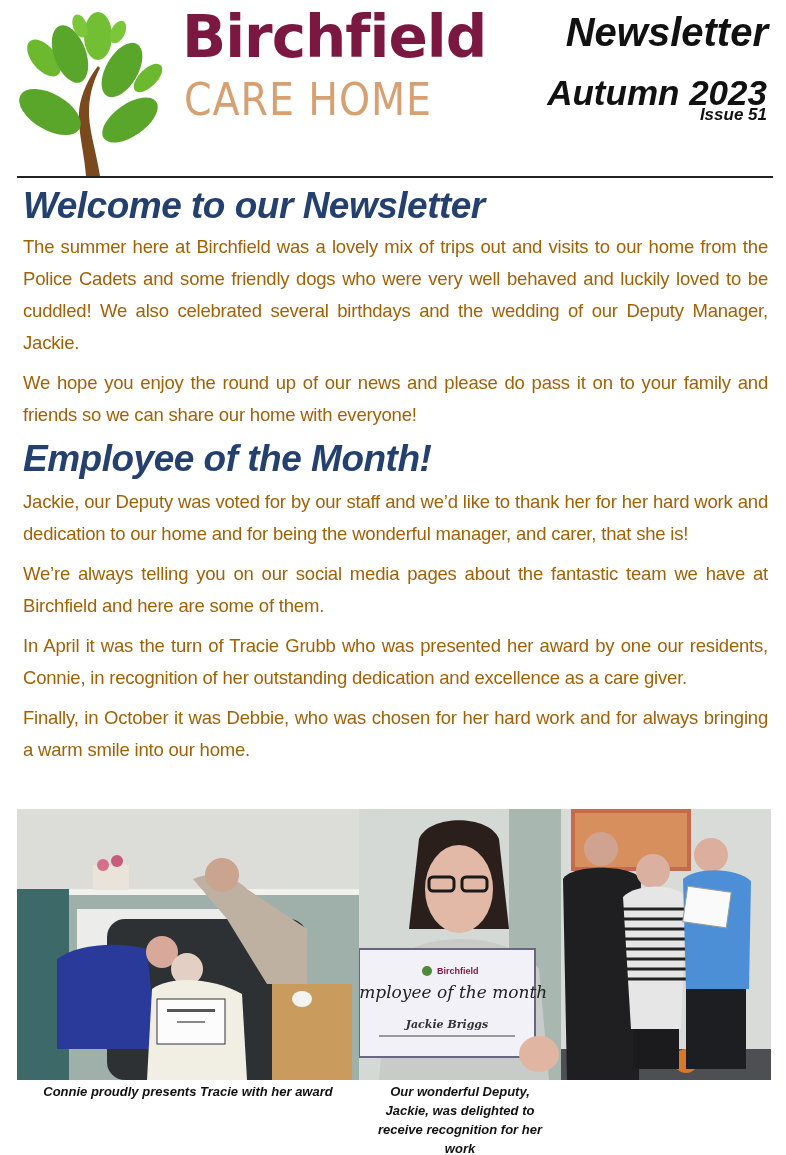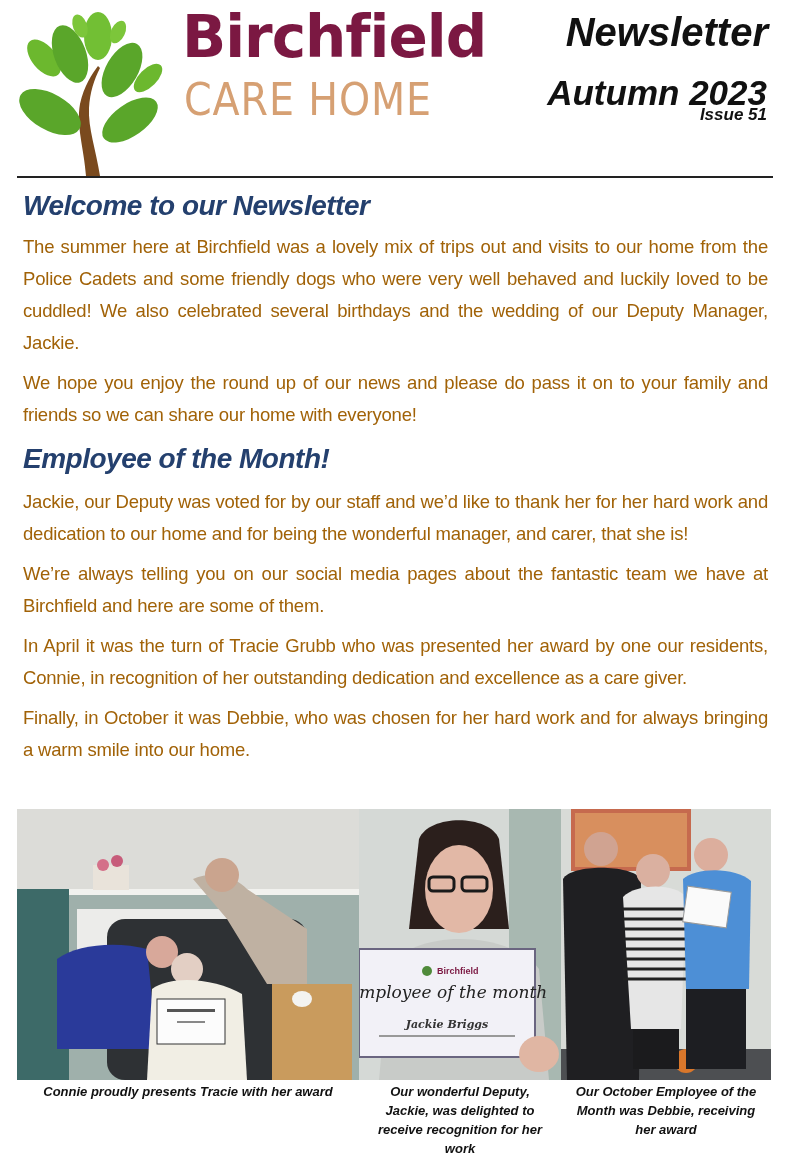--- a/index.html
+++ b/index.html
@@ -11,21 +11,21 @@
     .logo-tree { position: absolute; left: 14px; top: 8px; width: 154px; height: 168px; }
     .brand-name { position: absolute; left: 182px; top: 2px; font-family: "DejaVu Sans", sans-serif; font-weight: bold; font-size: 58px; letter-spacing: -1px; color: #7b1842; line-height: 70px; }
     .brand-sub { position: absolute; left: 184px; top: 72px; font-family: "DejaVu Sans", sans-serif; font-weight: normal; font-size: 45px; letter-spacing: 1px; color: #d6a073; line-height: 56px; transform: scaleX(0.88); transform-origin: left top; }
     .nl-title { position: absolute; right: 18px; top: 8px; font-family: "Liberation Sans", sans-serif; font-style: italic; font-weight: bold; font-size: 40px; color: #111; line-height: 48px; text-align: right; }
     .nl-season { position: absolute; right: 19px; top: 76px; font-style: italic; font-weight: bold; font-size: 35px; color: #111; line-height: 34px; text-align: right; }
     .nl-issue { position: absolute; right: 19px; top: 101px; font-style: italic; font-weight: bold; font-size: 17px; color: #111; line-height: 28px; text-align: right; }
     .header-rule { position: absolute; left: 17px; top: 176px; width: 756px; height: 2px; background: #222; }
 
     
     .content { position: absolute; left: 23px; top: 184px; width: 745px; }
-    h2 { font-family: "Liberation Sans", sans-serif; font-style: italic; font-weight: bold; color: #24406e; font-size: 28px; line-height: 40px; letter-spacing: -0.5px; }
+    h2 { font-family: "Liberation Sans", sans-serif; font-style: italic; font-weight: bold; color: #24406e; font-size: 37px; line-height: 40px; letter-spacing: -0.5px; }
     p.body { font-family: "Liberation Sans", sans-serif; font-size: 18.5px; line-height: 32px; text-align: justify; color: #a16207; letter-spacing: -0.2px; }
     .h-welcome { margin-top: 2px; margin-bottom: 5px; }
     .p-gap { margin-bottom: 8px; }
     .h-emp { margin-top: 0px; margin-bottom: 7px; }
 
     
     .photos { position: absolute; left: 17px; top: 809px; width: 754px; height: 271px; }
     .photo { position: absolute; top: 0; height: 271px; overflow: hidden; }
     .photo-1 { left: 0; width: 342px; background: #d9d9d6; }
     .photo-2 { left: 342px; width: 202px; background: #cfd3d0; }
@@ -137,14 +137,13 @@
       <path d="M122 70 C135 58 175 58 190 72 L188 180 L125 180 Z" fill="#4d8fd6"></path>
       <rect x="125" y="180" width="60" height="80" fill="#1d1e22"></rect>
       <rect x="124" y="80" width="44" height="36" fill="#fafafa" stroke="#999" stroke-width="1" transform="rotate(8 146 98)"></rect>
     </svg>
   </div>
 </div>
 
 <div class="captions">
   <div class="caption cap-1">Connie proudly presents Tracie with her award</div>
   <div class="caption cap-2">Our wonderful Deputy, Jackie, was delighted to receive recognition for her work</div>
-  <div class="caption cap-3">Our October Employee of the Month was Debbie, receiving her award</div>
 </div>
 
 </body></html>

